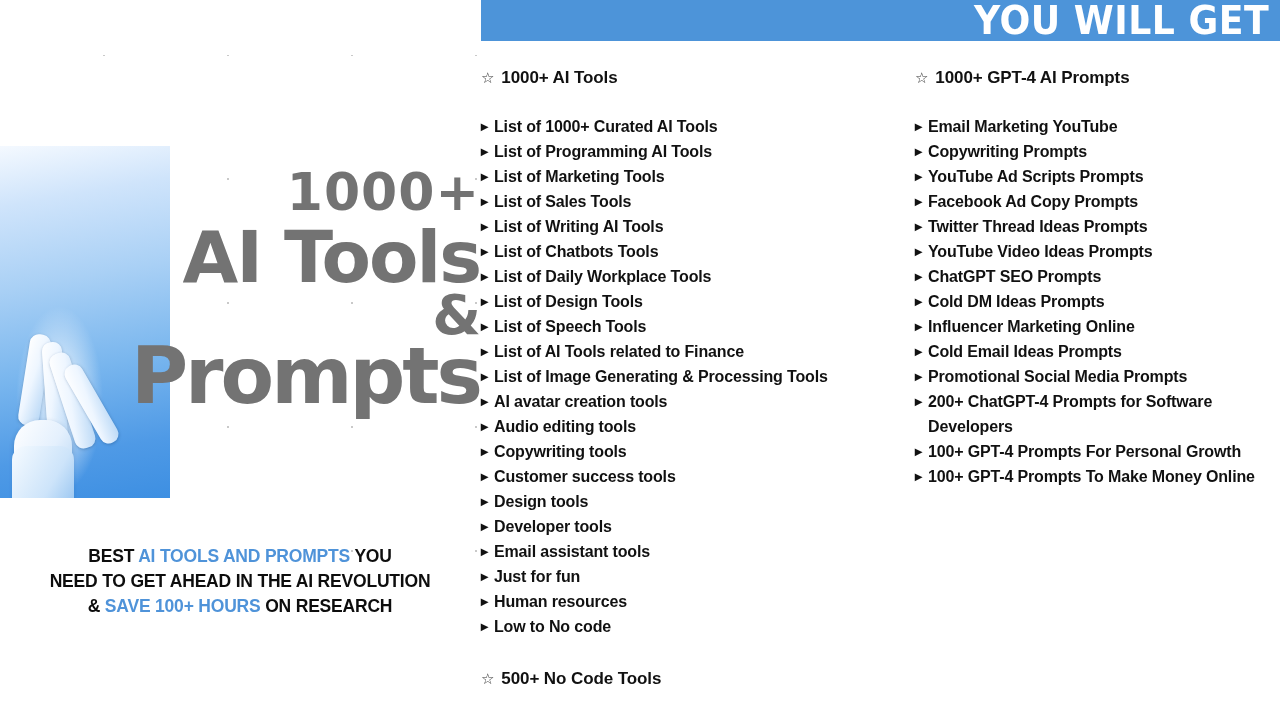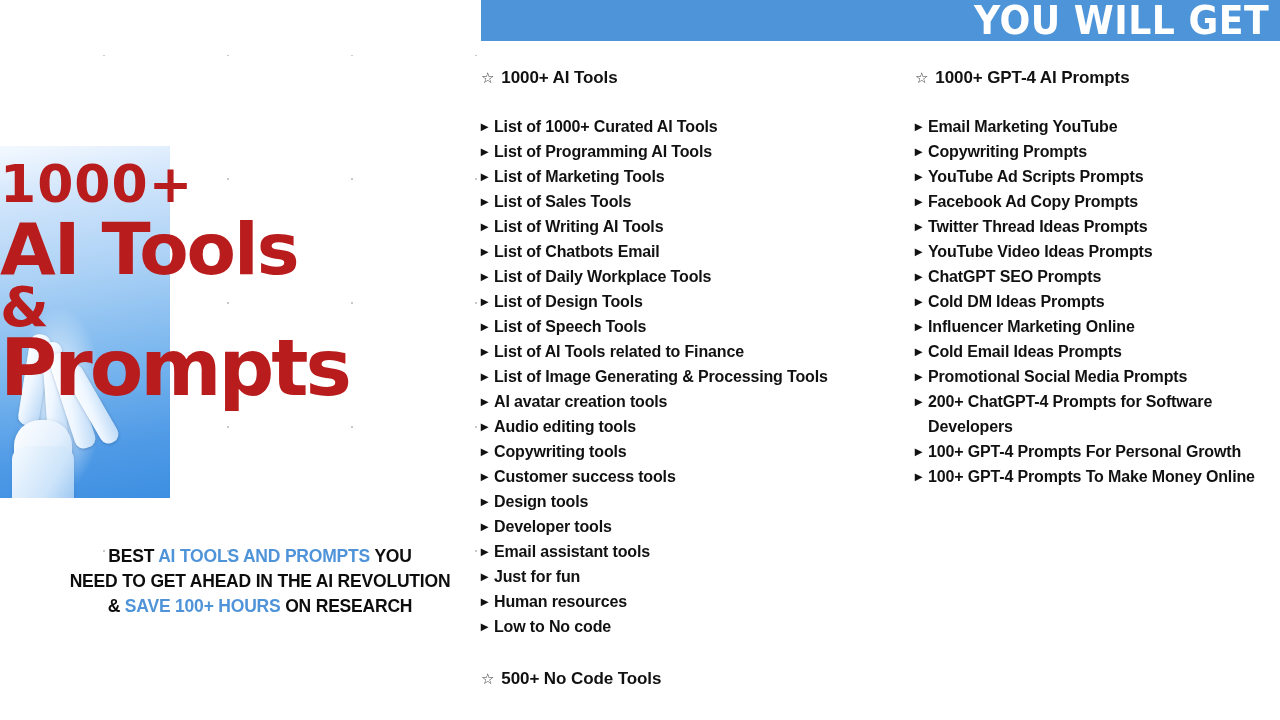--- a/index.html
+++ b/index.html
@@ -100,26 +100,26 @@
     left: 12px; top: 300px;
     width: 62px; height: 70px;
     background: linear-gradient(120deg, #f6fbff 0%, #cde4fa 60%, #8fc0ef 100%);
     border-radius: 14px;
   }
 
   
   #headline-stack {
     position: absolute;
     left: 0;
-    top: 160px;
+    top: 168px;
     width: 480px;
-    text-align: left;
+    text-align: right;
     font-family: "DejaVu Sans", sans-serif;
     font-weight: bold;
-    color: #b91c1c;
+    color: #737373;
     line-height: 0.95;
     letter-spacing: -1px;
   }
   #headline-line-1 {
     display: block;
     font-size: 52px;
     letter-spacing: 1px;
     margin-bottom: 6px;
   }
   #headline-line-2 {
@@ -145,21 +145,20 @@
     left: 0;
     top: 544px;
     width: 480px;
     text-align: center;
     font-family: "Liberation Sans", sans-serif;
     font-weight: bold;
     font-size: 17.5px;
     line-height: 25px;
     color: #0d0d0d;
     letter-spacing: -0.2px;
-    padding-left: 20px;
   }
   .accent { color: #4f93d9; }
 
   
   #banner {
     position: absolute;
     left: 481px;
     top: 0;
     width: 799px;
     height: 41px;
@@ -275,21 +274,21 @@
   </div>
 
   <div class="spacer-26"></div>
 
   <ul class="bullet-list">
     <li class="bullet-item">List of 1000+ Curated AI Tools</li>
     <li class="bullet-item">List of Programming AI Tools</li>
     <li class="bullet-item">List of Marketing Tools</li>
     <li class="bullet-item">List of Sales Tools</li>
     <li class="bullet-item">List of Writing AI Tools</li>
-    <li class="bullet-item">List of Chatbots Email</li>
+    <li class="bullet-item">List of Chatbots Tools</li>
     <li class="bullet-item">List of Daily Workplace Tools</li>
     <li class="bullet-item">List of Design Tools</li>
     <li class="bullet-item">List of Speech Tools</li>
     <li class="bullet-item">List of AI Tools related to Finance</li>
     <li class="bullet-item">List of Image Generating &amp; Processing Tools</li>
     <li class="bullet-item">AI avatar creation tools</li>
     <li class="bullet-item">Audio editing tools</li>
     <li class="bullet-item">Copywriting tools</li>
     <li class="bullet-item">Customer success tools</li>
     <li class="bullet-item">Design tools</li>

